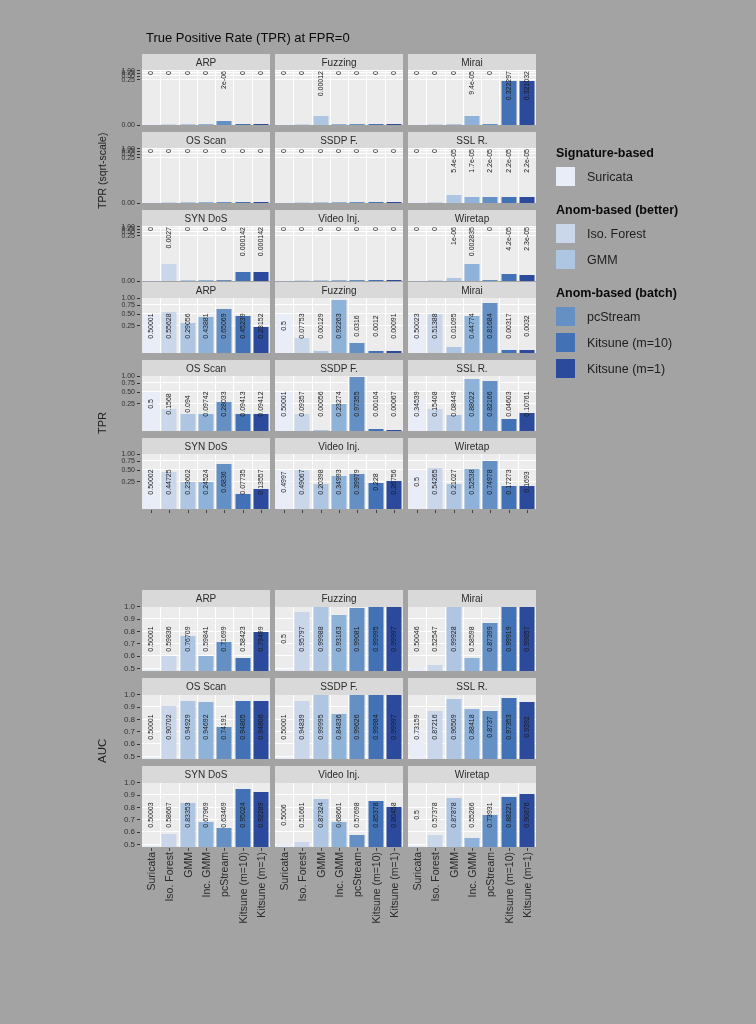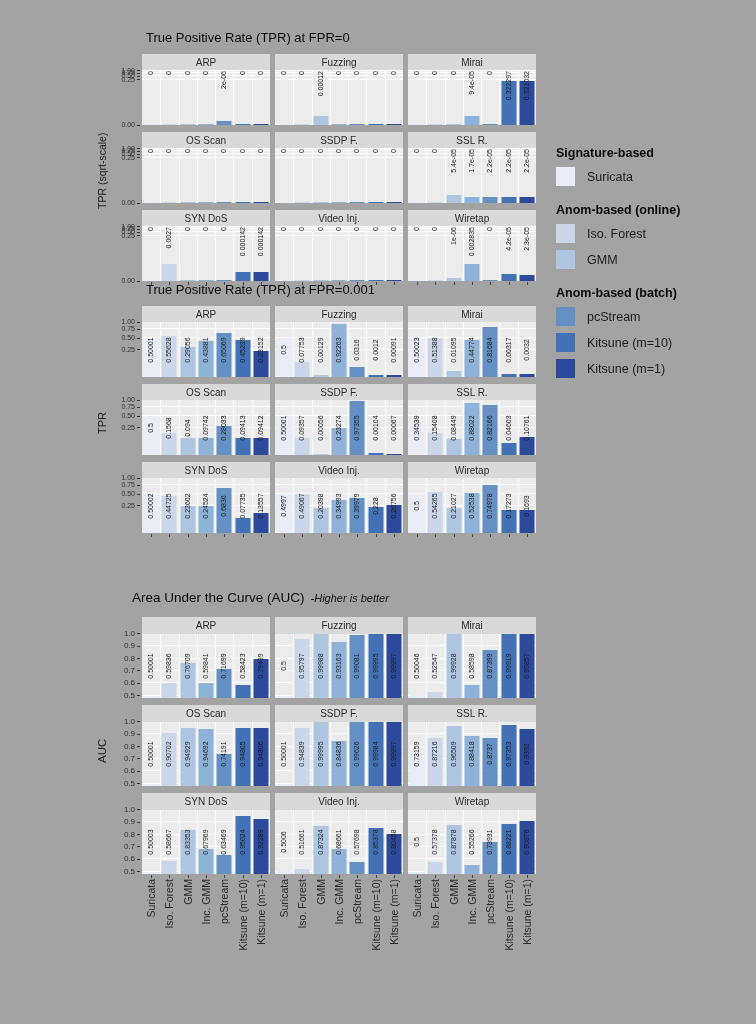--- a/index.html
+++ b/index.html
@@ -494,23 +494,20 @@
               <div class="xtick" style="left: 64.2857%;"></div>
               <div class="xtick" style="left: 78.5714%;"></div>
               <div class="xtick" style="left: 92.8571%;"></div>
             </div>
           </div>
         </div>
       </div>
   </div>
 
   <div class="chart" id="chart-tpr-fpr001" style="left:96px; top:282px;">
-    <div class="chart-title">
-      <span>True Positive Rate (TPR) at FPR=0.001</span>
-    </div>
     <div class="ylab" style="top:24px; height:234px;">TPR</div>
     <div class="facets">
         <div class="frow">
           <div class="yaxis" style="height: 71px;">
             <div class="ytick" style="bottom: 52px; font-size: 7px;">1.00</div>
             <div class="ytick" style="bottom: 44.63px; font-size: 7px;">0.75</div>
             <div class="ytick" style="bottom: 35.885px; font-size: 7px;">0.50</div>
             <div class="ytick" style="bottom: 24.5px; font-size: 7px;">0.25</div>
           </div>
           <div class="fcell">
@@ -932,23 +929,20 @@
               <div class="xtick" style="left: 64.2857%;"></div>
               <div class="xtick" style="left: 78.5714%;"></div>
               <div class="xtick" style="left: 92.8571%;"></div>
             </div>
           </div>
         </div>
       </div>
   </div>
 
   <div class="chart" id="chart-auc" style="left:96px; top:590px;">
-    <div class="chart-title" style="font-size:13.5px; margin-left:36px; margin-bottom:12px;">
-      <span>Area Under the Curve (AUC)</span><span class="chart-subtitle">-Higher is better</span>
-    </div>
     <div class="ylab" style="top:32px; height:257px; font-size:11.5px;">AUC</div>
     <div class="facets">
         <div class="frow">
           <div class="yaxis" style="height: 81px;">
             <div class="ytick" style="bottom: 61px; font-size: 8px;">1.0</div>
             <div class="ytick" style="bottom: 48.712px; font-size: 8px;">0.9</div>
             <div class="ytick" style="bottom: 36.36px; font-size: 8px;">0.8</div>
             <div class="ytick" style="bottom: 24.072px; font-size: 8px;">0.7</div>
             <div class="ytick" style="bottom: 11.784px; font-size: 8px;">0.6</div>
             <div class="ytick" style="bottom: -0.568px; font-size: 8px;">0.5</div>
@@ -1420,21 +1414,21 @@
         </div>
       </div>
   </div>
 
   <div id="legend">
       <div class="lg-title">Signature-based</div>
       <div class="lg-item">
         <span class="lg-swatch" style="background: rgb(233, 237, 248);"></span>
         <span class="lg-label">Suricata</span>
       </div>
-      <div class="lg-title">Anom-based (online)</div>
+      <div class="lg-title">Anom-based (better)</div>
       <div class="lg-item">
         <span class="lg-swatch" style="background: rgb(202, 215, 235);"></span>
         <span class="lg-label">Iso. Forest</span>
       </div>
       <div class="lg-item">
         <span class="lg-swatch" style="background: rgb(174, 198, 226);"></span>
         <span class="lg-label">GMM</span>
       </div>
       <div class="lg-title">Anom-based (batch)</div>
       <div class="lg-item">

